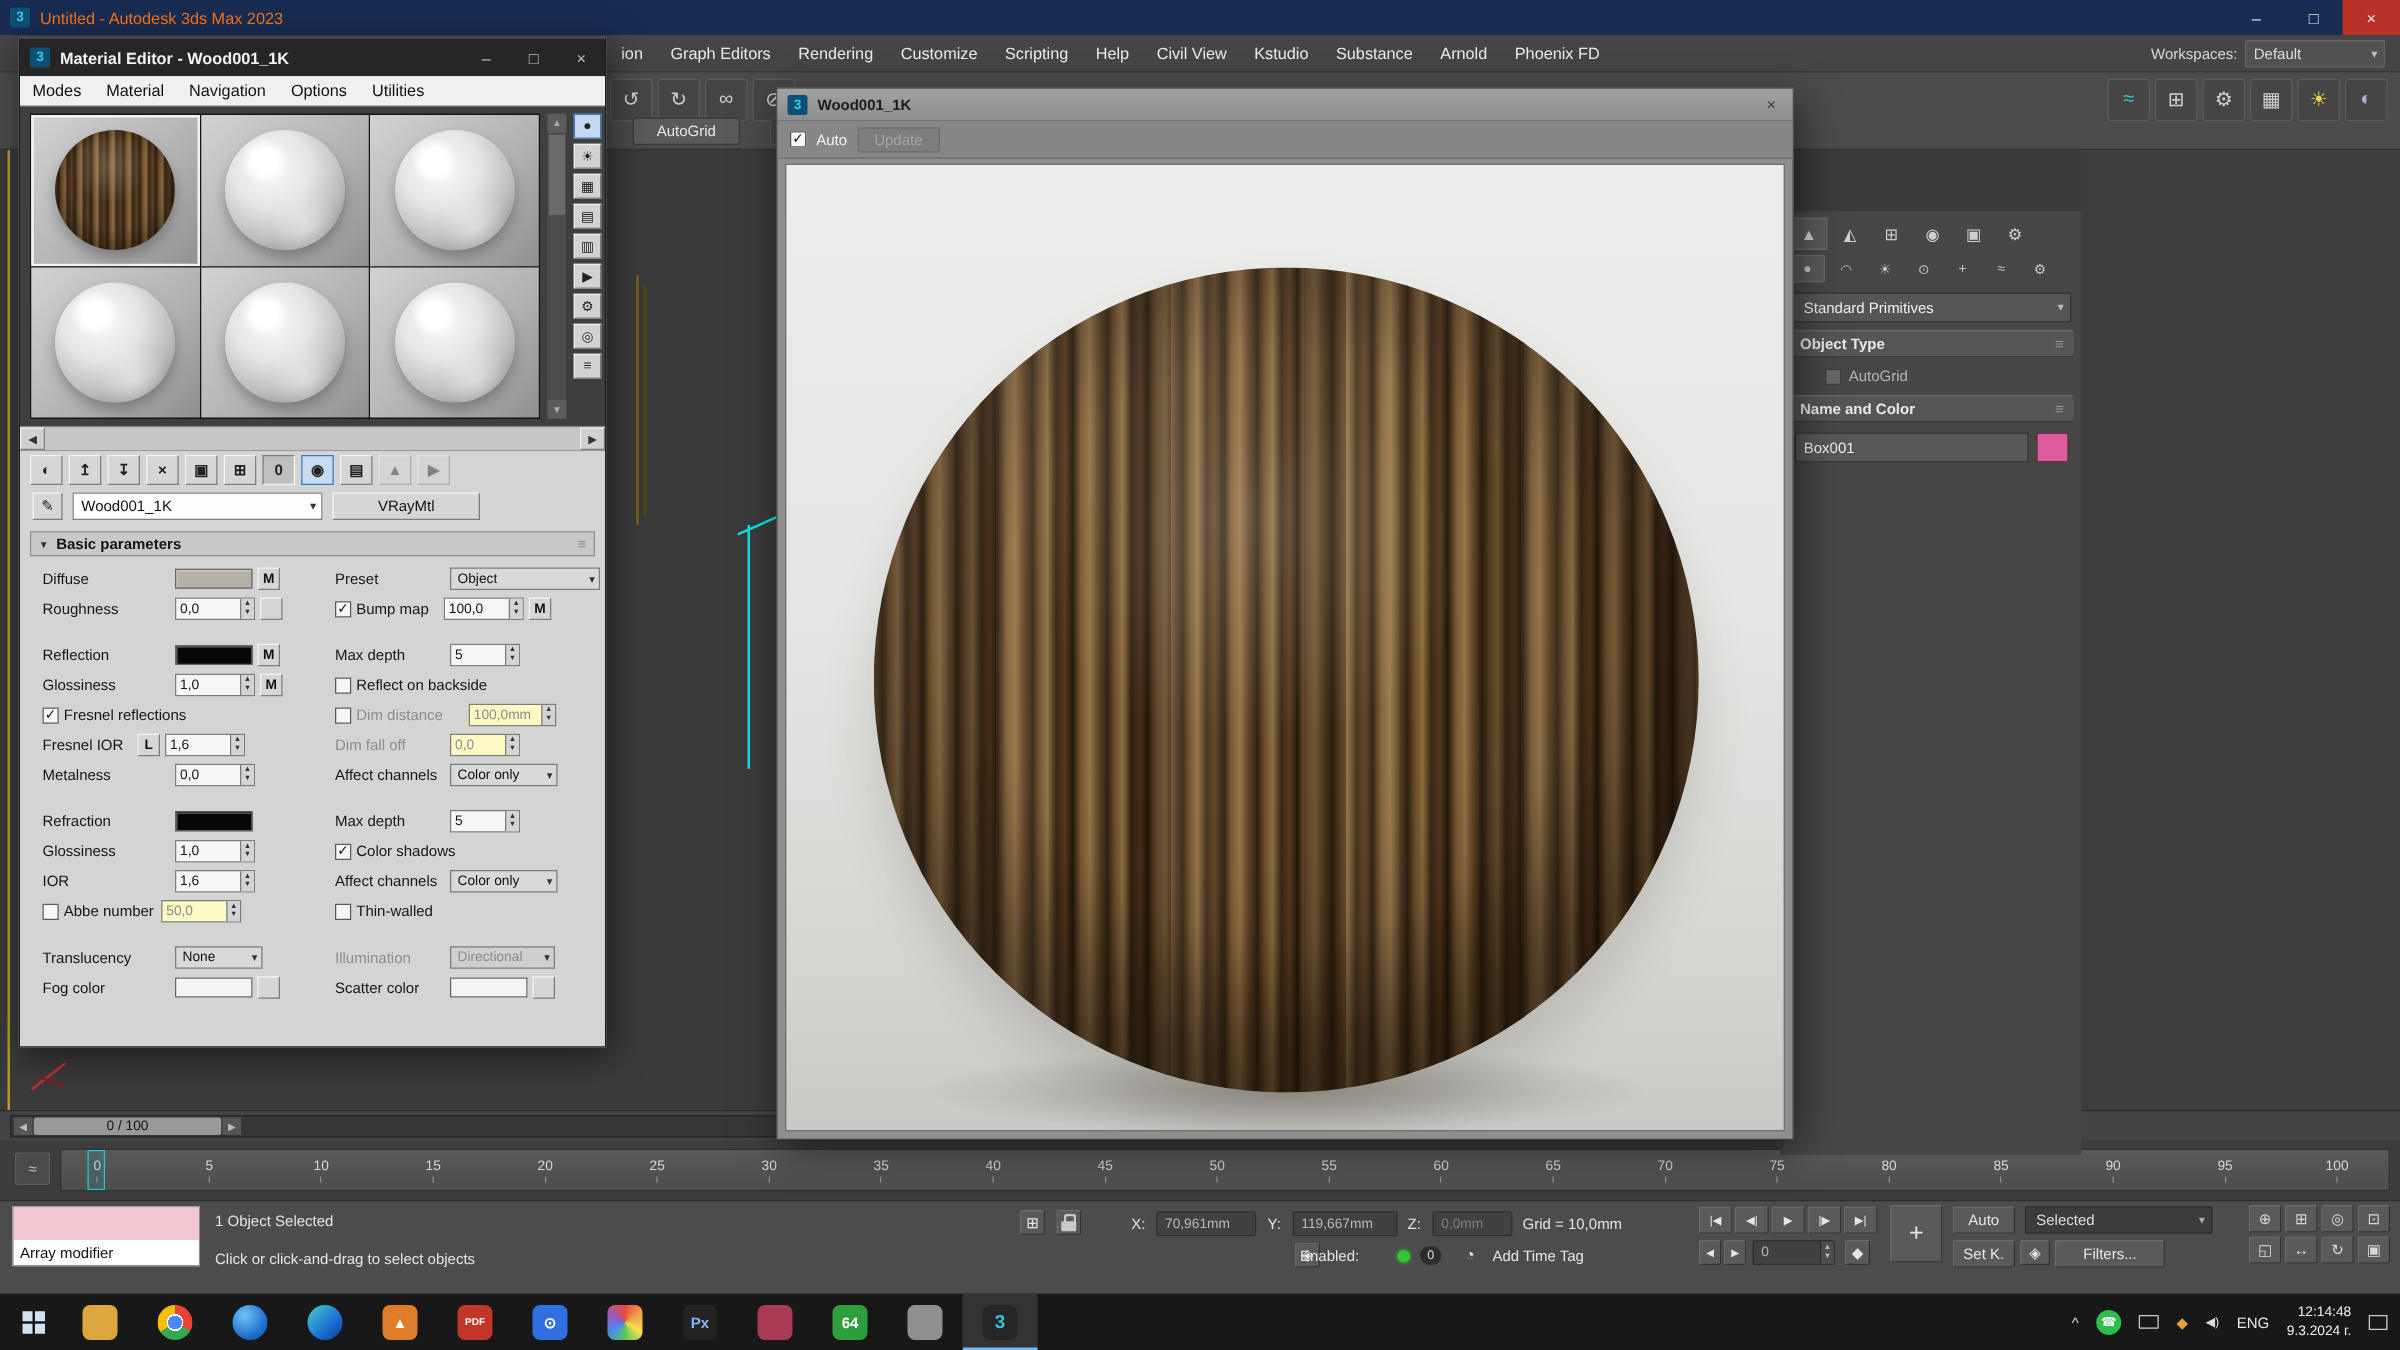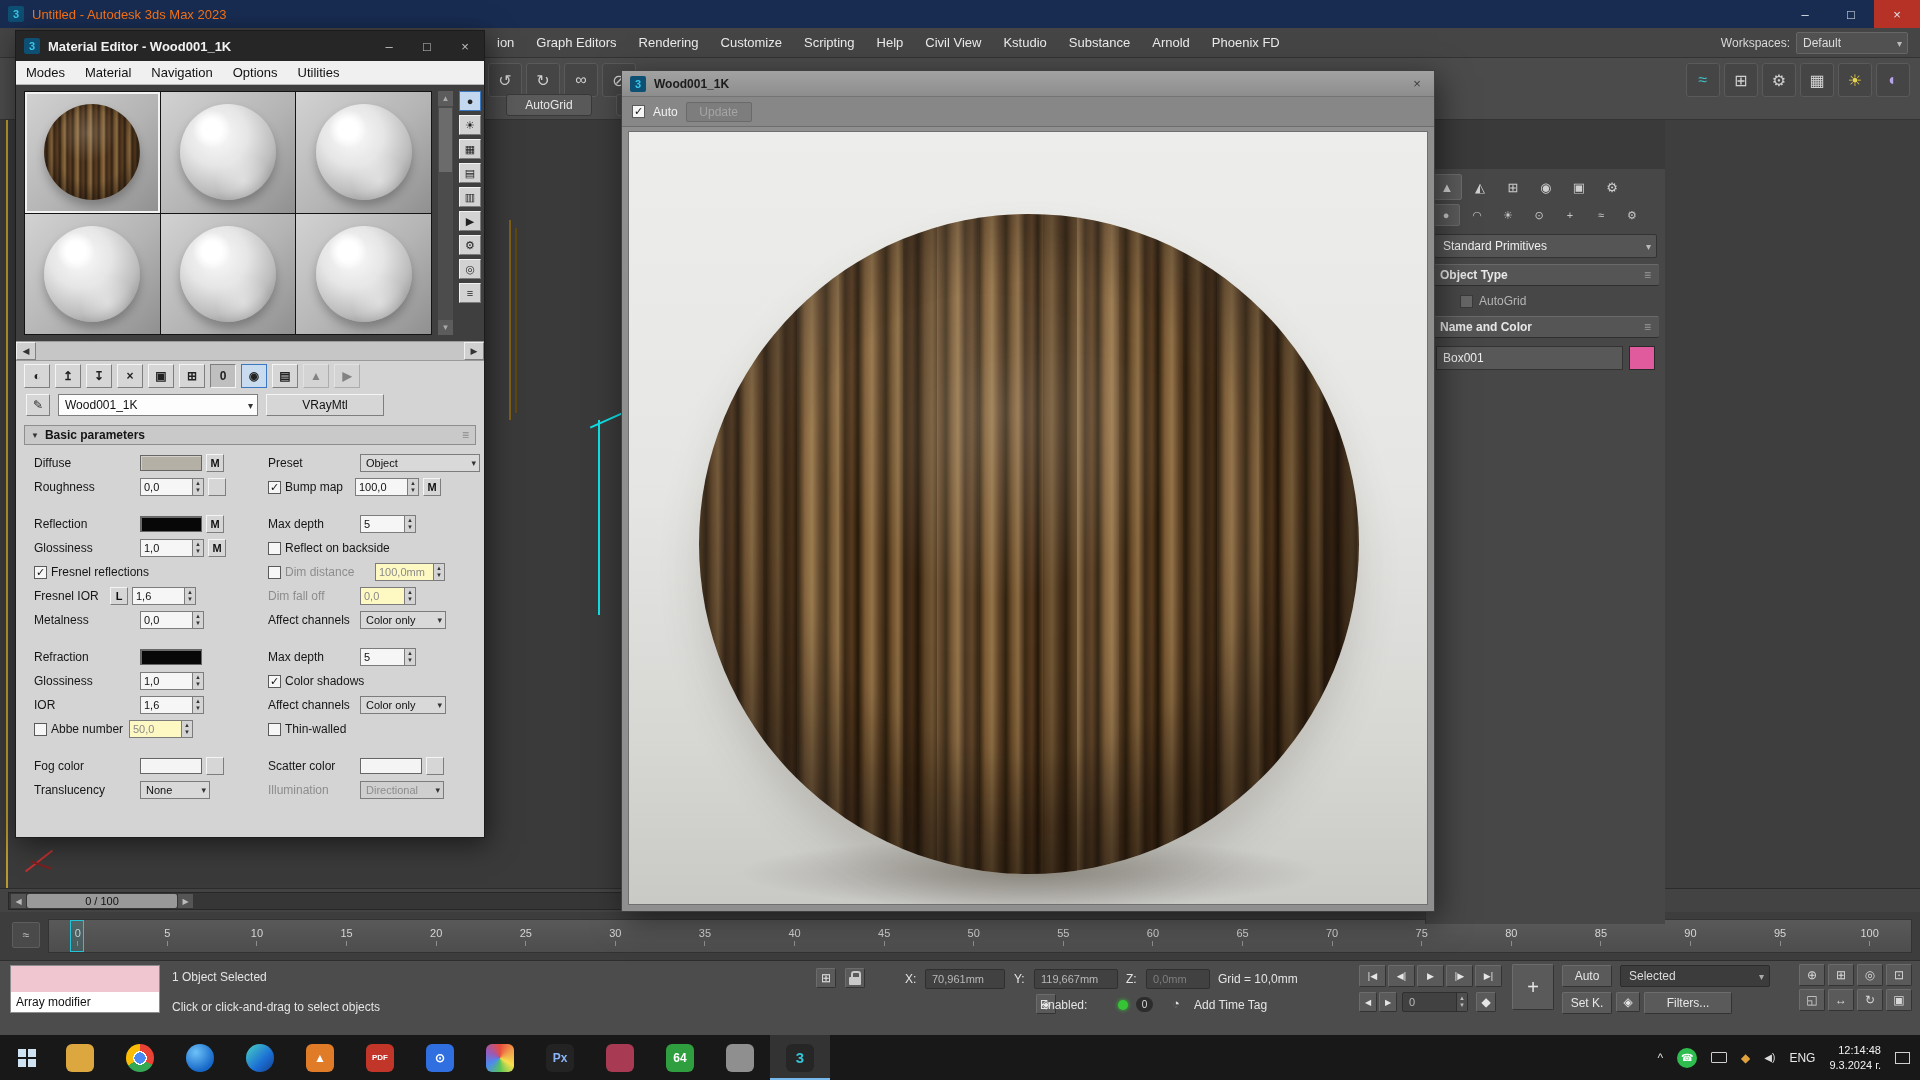--- a/index.html
+++ b/index.html
@@ -668,38 +668,38 @@
             </span>
         </div>
         <div class="colR">
           <span class="cb"></span>
           <span>Thin-walled</span>
         </div>
       </div>
       <div class="gap"></div>
       <div class="prow">
         <div class="colL">
+          <span class="pl">Translucency</span>
+          <span class="dd w70">None</span>
+        </div>
+        <div class="colR">
+          <span class="prl dis">Illumination</span>
+          <span class="dd w84 dis">Directional</span>
+        </div>
+      </div>
+      <div class="prow">
+        <div class="colL">
           <span class="pl">Fog color</span>
           <span class="swatch" style="background: rgb(244, 244, 244);"></span>
           <span class="mbtn"></span>
         </div>
         <div class="colR">
           <span class="prl">Scatter color</span>
           <span class="swatch" style="background: rgb(244, 244, 244);"></span>
           <span class="mbtn"></span>
-        </div>
-      </div>
-      <div class="prow">
-        <div class="colL">
-          <span class="pl">Translucency</span>
-          <span class="dd w70">None</span>
-        </div>
-        <div class="colR">
-          <span class="prl dis">Illumination</span>
-          <span class="dd w84 dis">Directional</span>
         </div>
       </div>
     </div>
   </div>
 
   <div id="taskbar">
     <div class="tb-start">
       <span class="winlogo">
           <span></span>
           <span></span>

